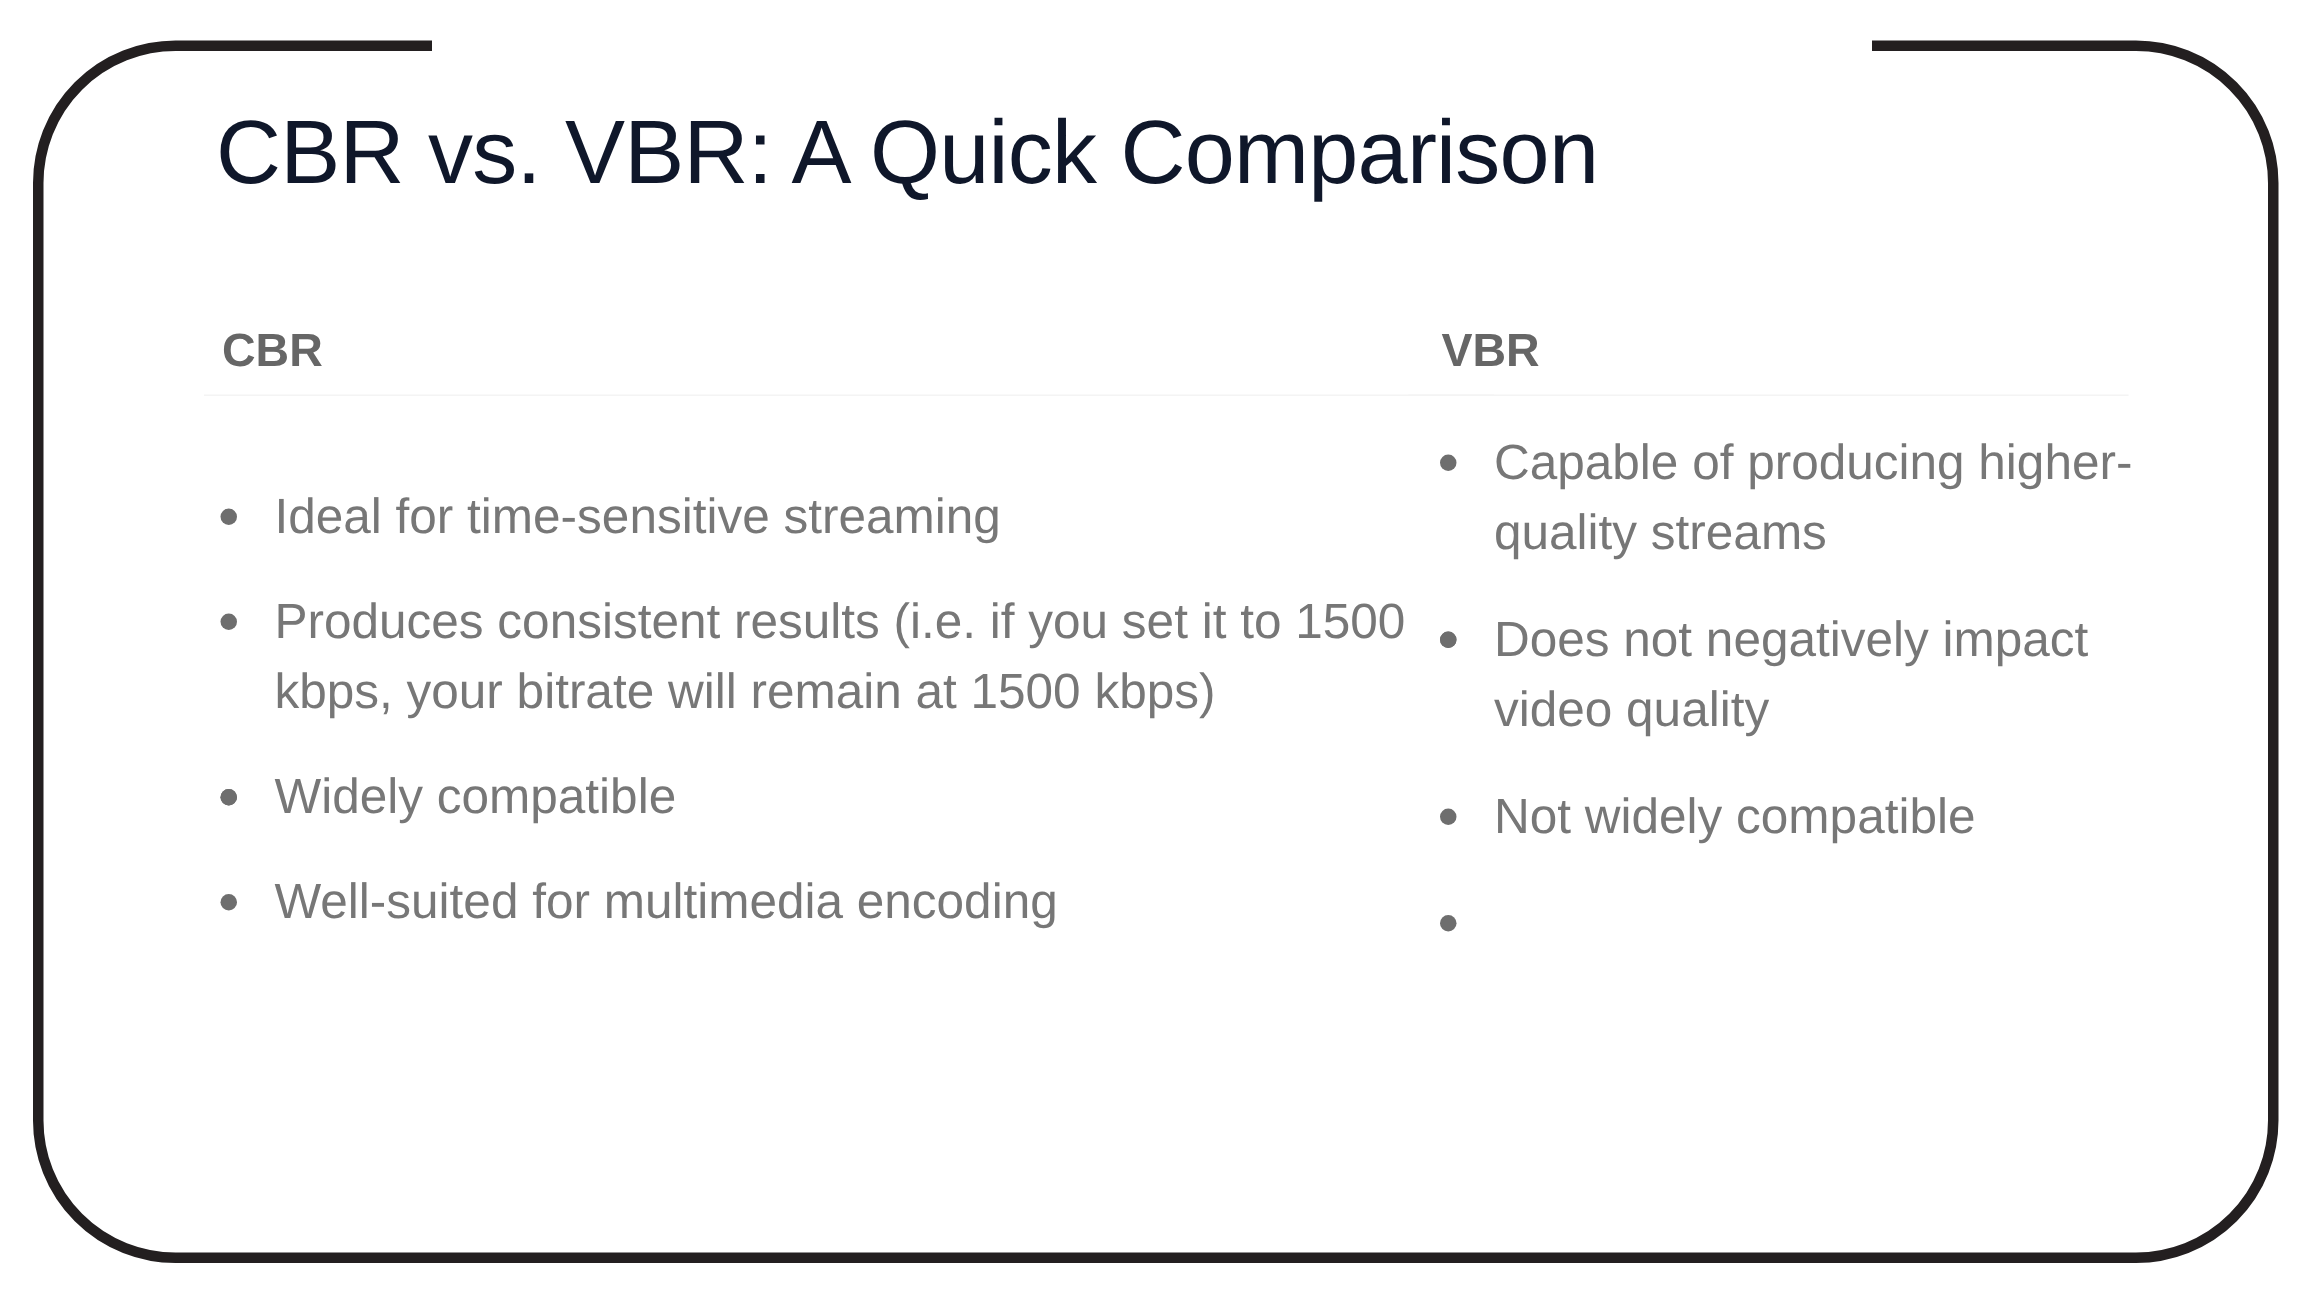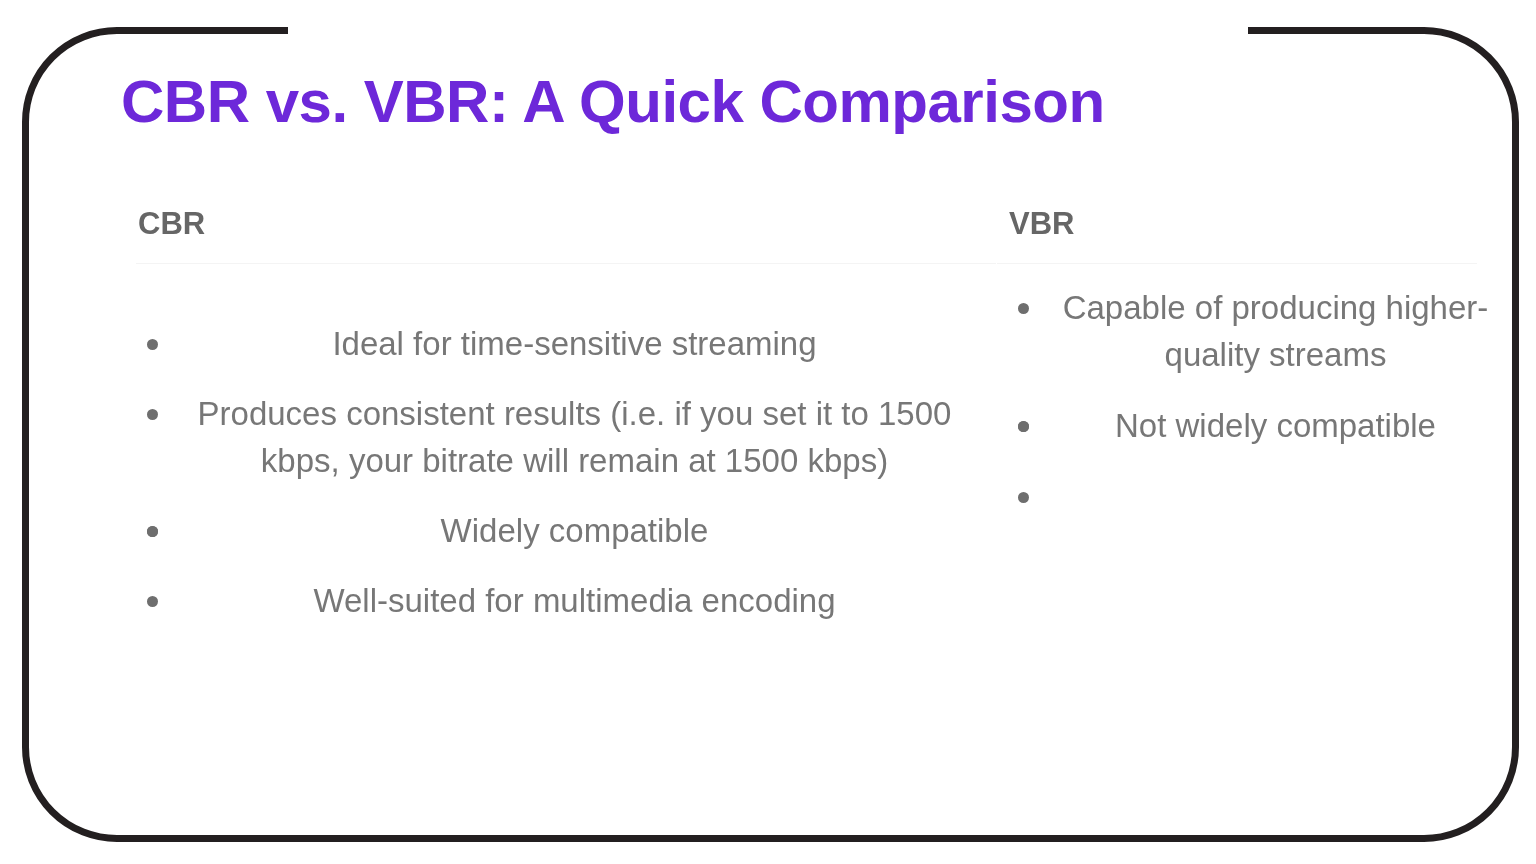--- a/index.html
+++ b/index.html
@@ -28,59 +28,58 @@
     .frame-gap {
       position: absolute;
       left: 288px;
       top: 20px;
       width: 960px;
       height: 20px;
       background: #ffffff;
     }
     .title {
       position: absolute;
-      left: 121px;
+      left: 144px;
       top: 66px;
       margin: 0;
       font-size: 60px;
-      font-weight: bold;
-      color: #6d28d9;
+      font-weight: normal;
+      color: #0f172a;
       letter-spacing: -0.5px;
       line-height: 72px;
       white-space: nowrap;
     }
     .col {
       position: absolute;
       top: 200px;
     }
     .col-cbr { left: 136px; width: 830px; }
-    .col-vbr { left: 1007px; width: 490px; }
+    .col-vbr { left: 949px; width: 490px; }
     .col-header {
       font-size: 31px;
       font-weight: bold;
       color: #666666;
       line-height: 44px;
-      margin: 2px;
+      margin: 12px;
     }
     .divider {
       position: absolute;
       top: 63px;
       left: 0;
       height: 1px;
       background: #f4f4f4;
     }
     .col-cbr .divider { width: 860px; }
     .col-vbr .divider { width: 480px; left: -10px; }
     ul.bullets {
       list-style: none;
       margin: 0;
       padding: 0;
       position: absolute;
       left: 0;
-      text-align: center;
     }
     .col-cbr ul.bullets { top: 120px; width: 830px; }
     .col-vbr ul.bullets { top: 84px; width: 490px; }
     ul.bullets li {
       position: relative;
       padding-left: 47px;
       font-size: 33px;
       line-height: 47px;
       color: #777777;
       margin-bottom: 23px;
@@ -115,16 +114,17 @@
     <li><span class="dot"></span><span>Well-suited for multimedia encoding</span></li>
   </ul>
 </section>
 
 <section class="col col-vbr">
   <h2 class="col-header">VBR</h2>
   <div class="divider"></div>
   <ul class="bullets">
     <li><span class="dot"></span><span>Capable of producing higher-quality streams</span></li>
     <li><span class="dot"></span></li>
+    <li><span class="dot"></span><span>Does not negatively impact video quality</span></li>
     <li><span class="dot"></span><span>Not widely compatible</span></li>
     <li><span class="dot"></span></li>
   </ul>
 </section>
 
 </body></html>

